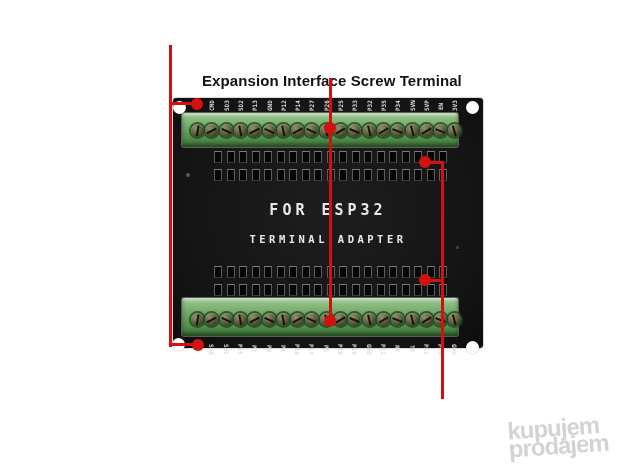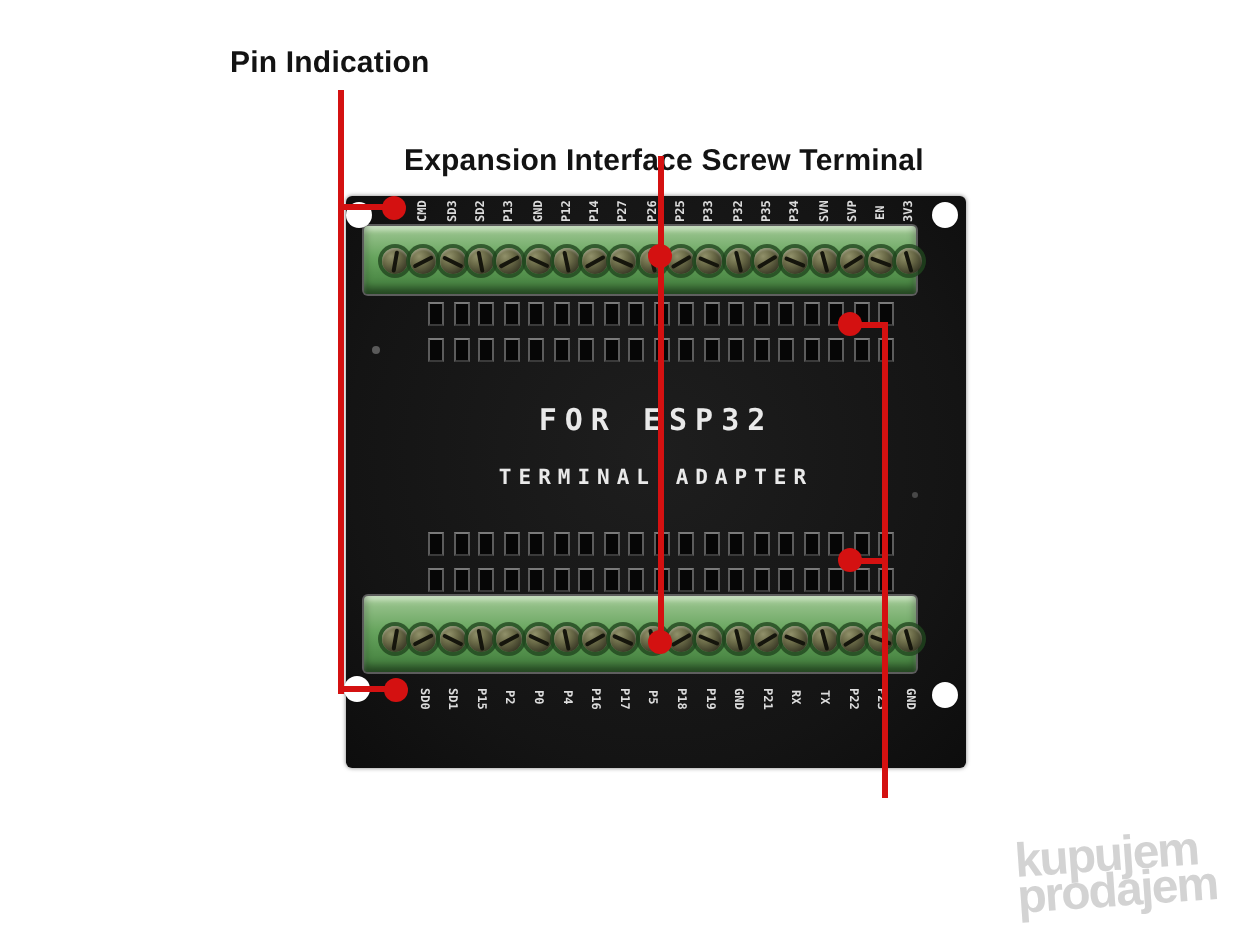--- a/index.html
+++ b/index.html
@@ -12,21 +12,21 @@
   .cap-pin{left:115px;top:23px;}
   .cap-exp{left:202px;top:60px;margin-top:12px;}
   .cap-conn{left:171px;top:402px;}
 
   
   .rline{position:absolute;background:var(--annotation-red);z-index:10;}
   .rdot{position:absolute;width:12px;height:12px;border-radius:50%;
         background:var(--annotation-red);z-index:11;}
 
   
-  .board{position:absolute;left:173px;top:98px;width:310px;height:286px;border-radius:3px;
+  .board{position:absolute;left:173px;top:98px;width:310px;height:250px;border-radius:3px;
          background:radial-gradient(ellipse at 50% 45%, #1e1e1e 0%, var(--board-black) 70%, #0d0d0d 100%);
          box-shadow:0 0 2px rgba(0,0,0,.5);}
   .hole{position:absolute;width:13px;height:13px;border-radius:50%;background:#ffffff;
         box-shadow:0 0 1px rgba(0,0,0,.4);}
   .hole.tl{left:0px;top:3px;} .hole.tr{left:293px;top:3px;}
   .hole.bl{left:-1px;top:240px;} .hole.br{left:293px;top:243px;}
   .via{position:absolute;border-radius:50%;background:#5a5a5a;}
   .via.v1{left:13px;top:75px;width:4px;height:4px;}
   .via.v2{left:283px;top:148px;width:3px;height:3px;background:#484848;}
 
@@ -72,21 +72,20 @@
   .watermark{position:absolute;left:508px;top:419px;transform:rotate(-4deg);
              font-weight:bold;color:var(--watermark-gray);opacity:.8;line-height:18px;
              letter-spacing:-1px;font-size:24px;z-index:20;}
   .watermark div{white-space:nowrap;}
 </style>
 </head>
 <body>
 
 <div class="canvas" style="--annotation-red: #d41111; --board-black: #141414; --terminal-green: #68a55f; --terminal-green-dark: #3f7a3a; --terminal-green-light: #b2d6a6; --silkscreen-white: #e9e9e9; --pin-label-white: #dcdcdc; --caption-black: #131313; --watermark-gray: #c9c9c9;">
 
-  <div class="caption cap-pin">Pin Indication</div>
   <div class="caption cap-exp">Expansion Interface Screw Terminal</div>
 
   <div class="board">
     <div class="hole tl"></div>
     <div class="hole tr"></div>
     <div class="hole bl"></div>
     <div class="hole br"></div>
     <div class="via v1"></div>
     <div class="via v2"></div>
 

